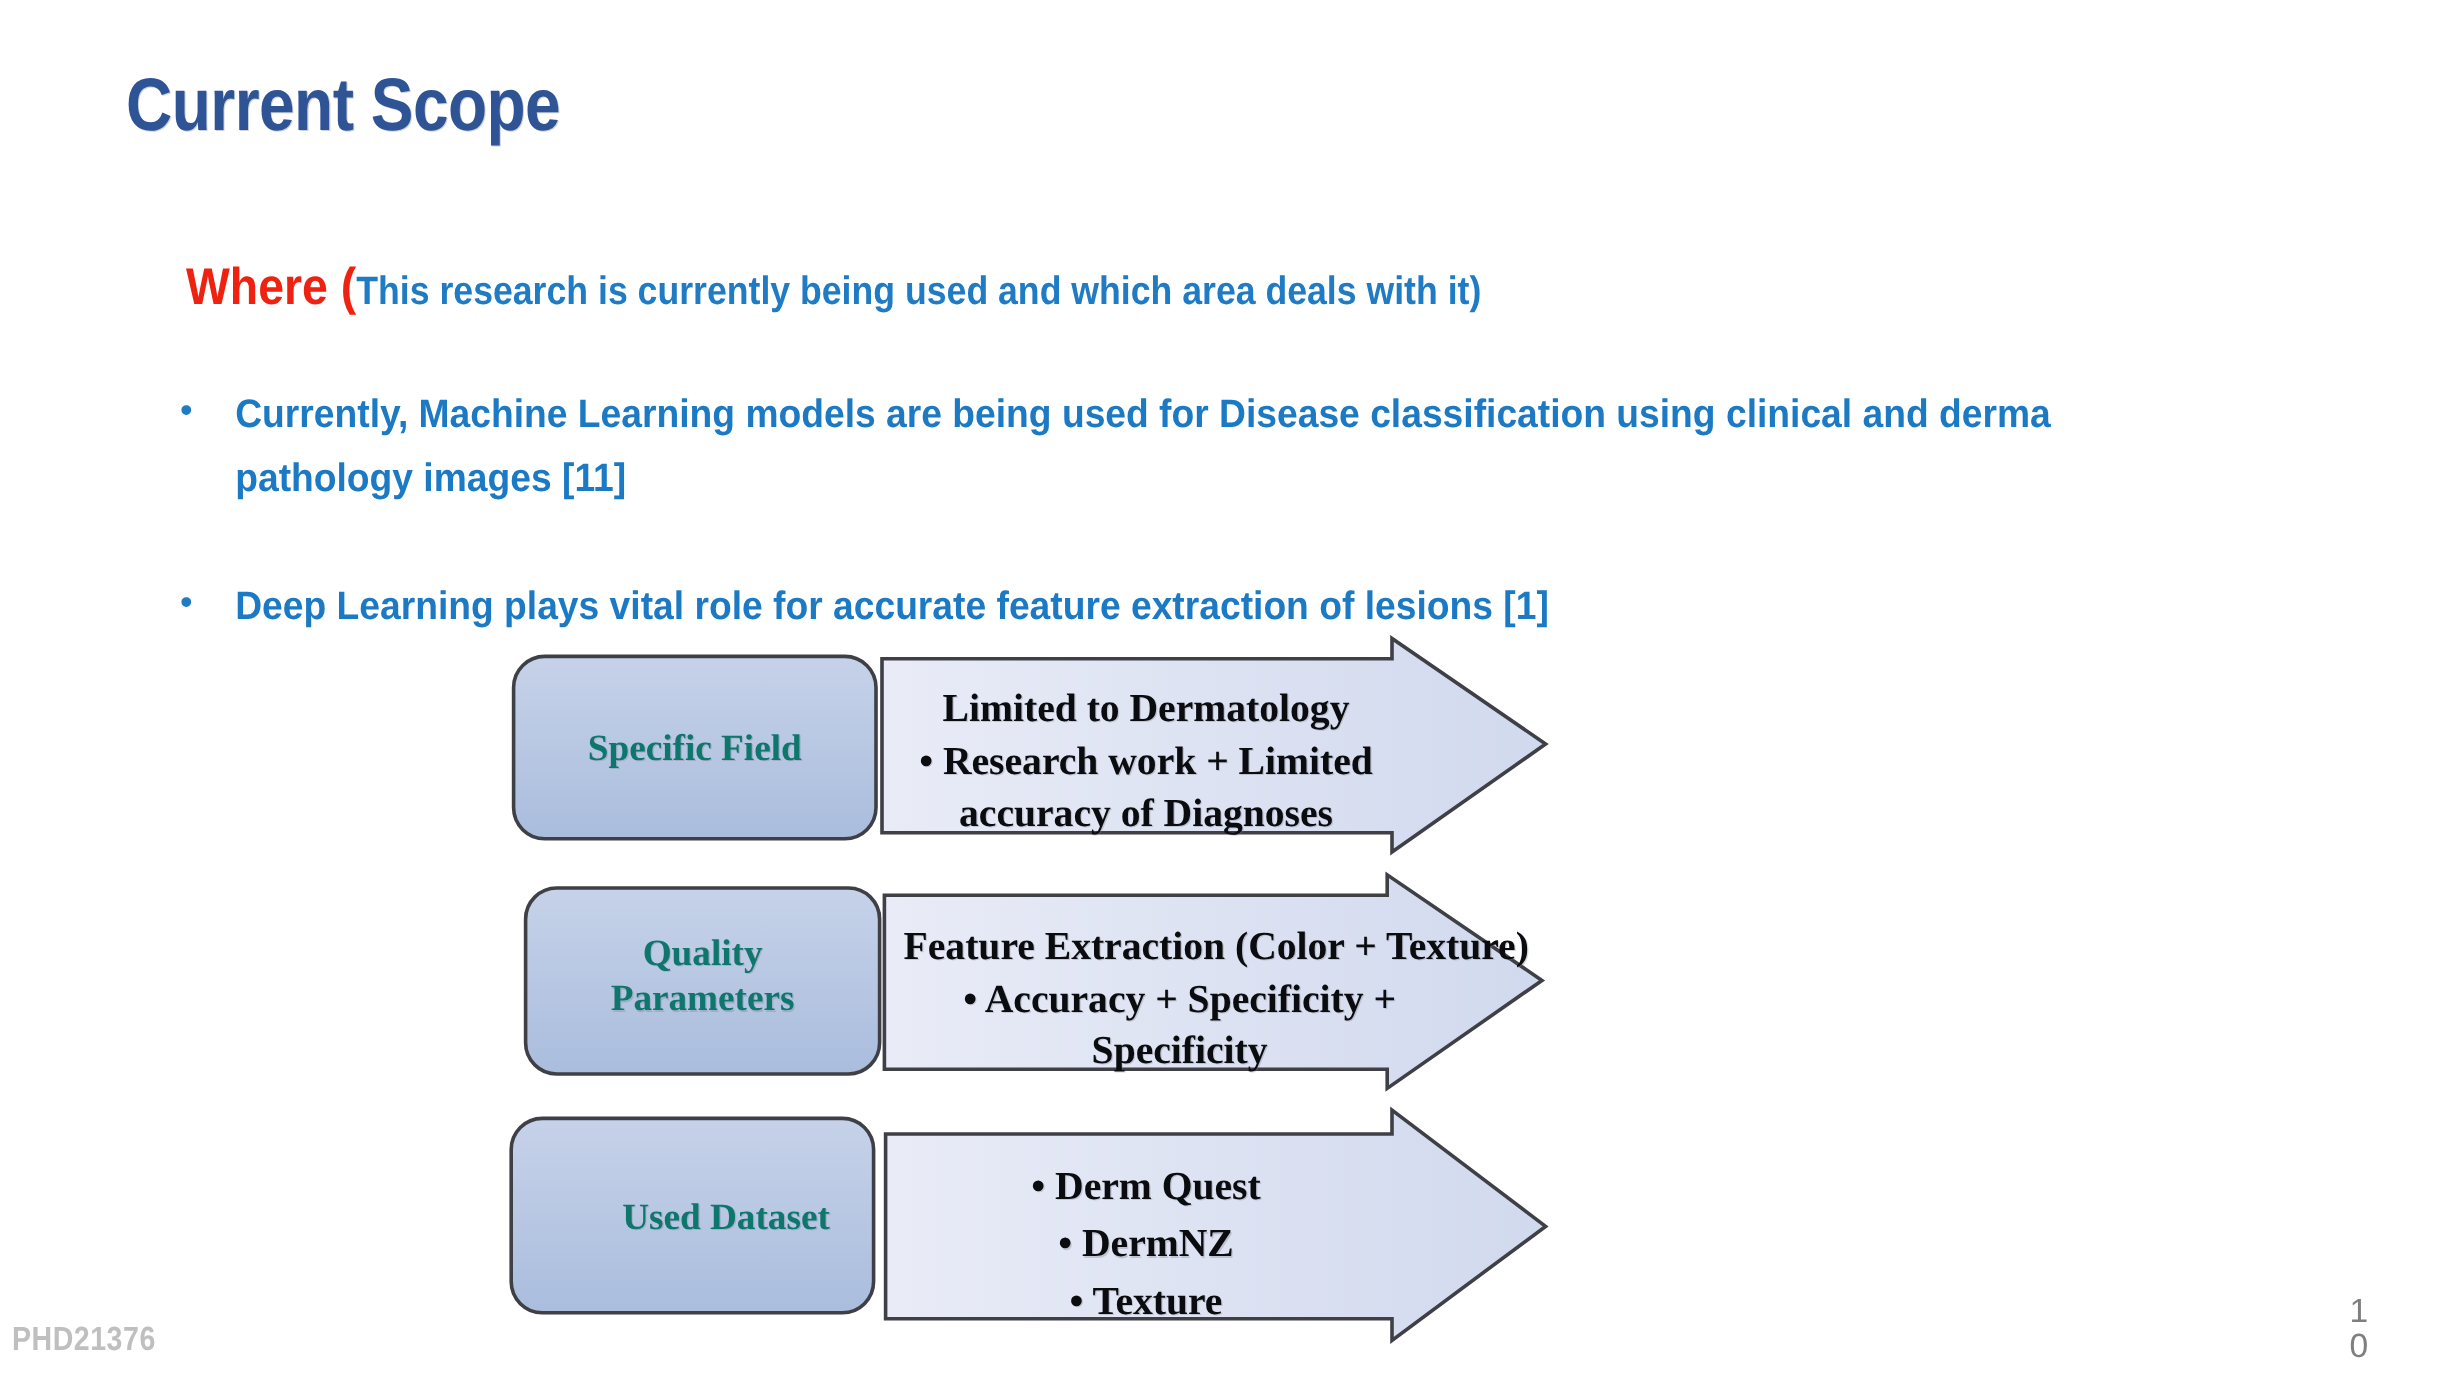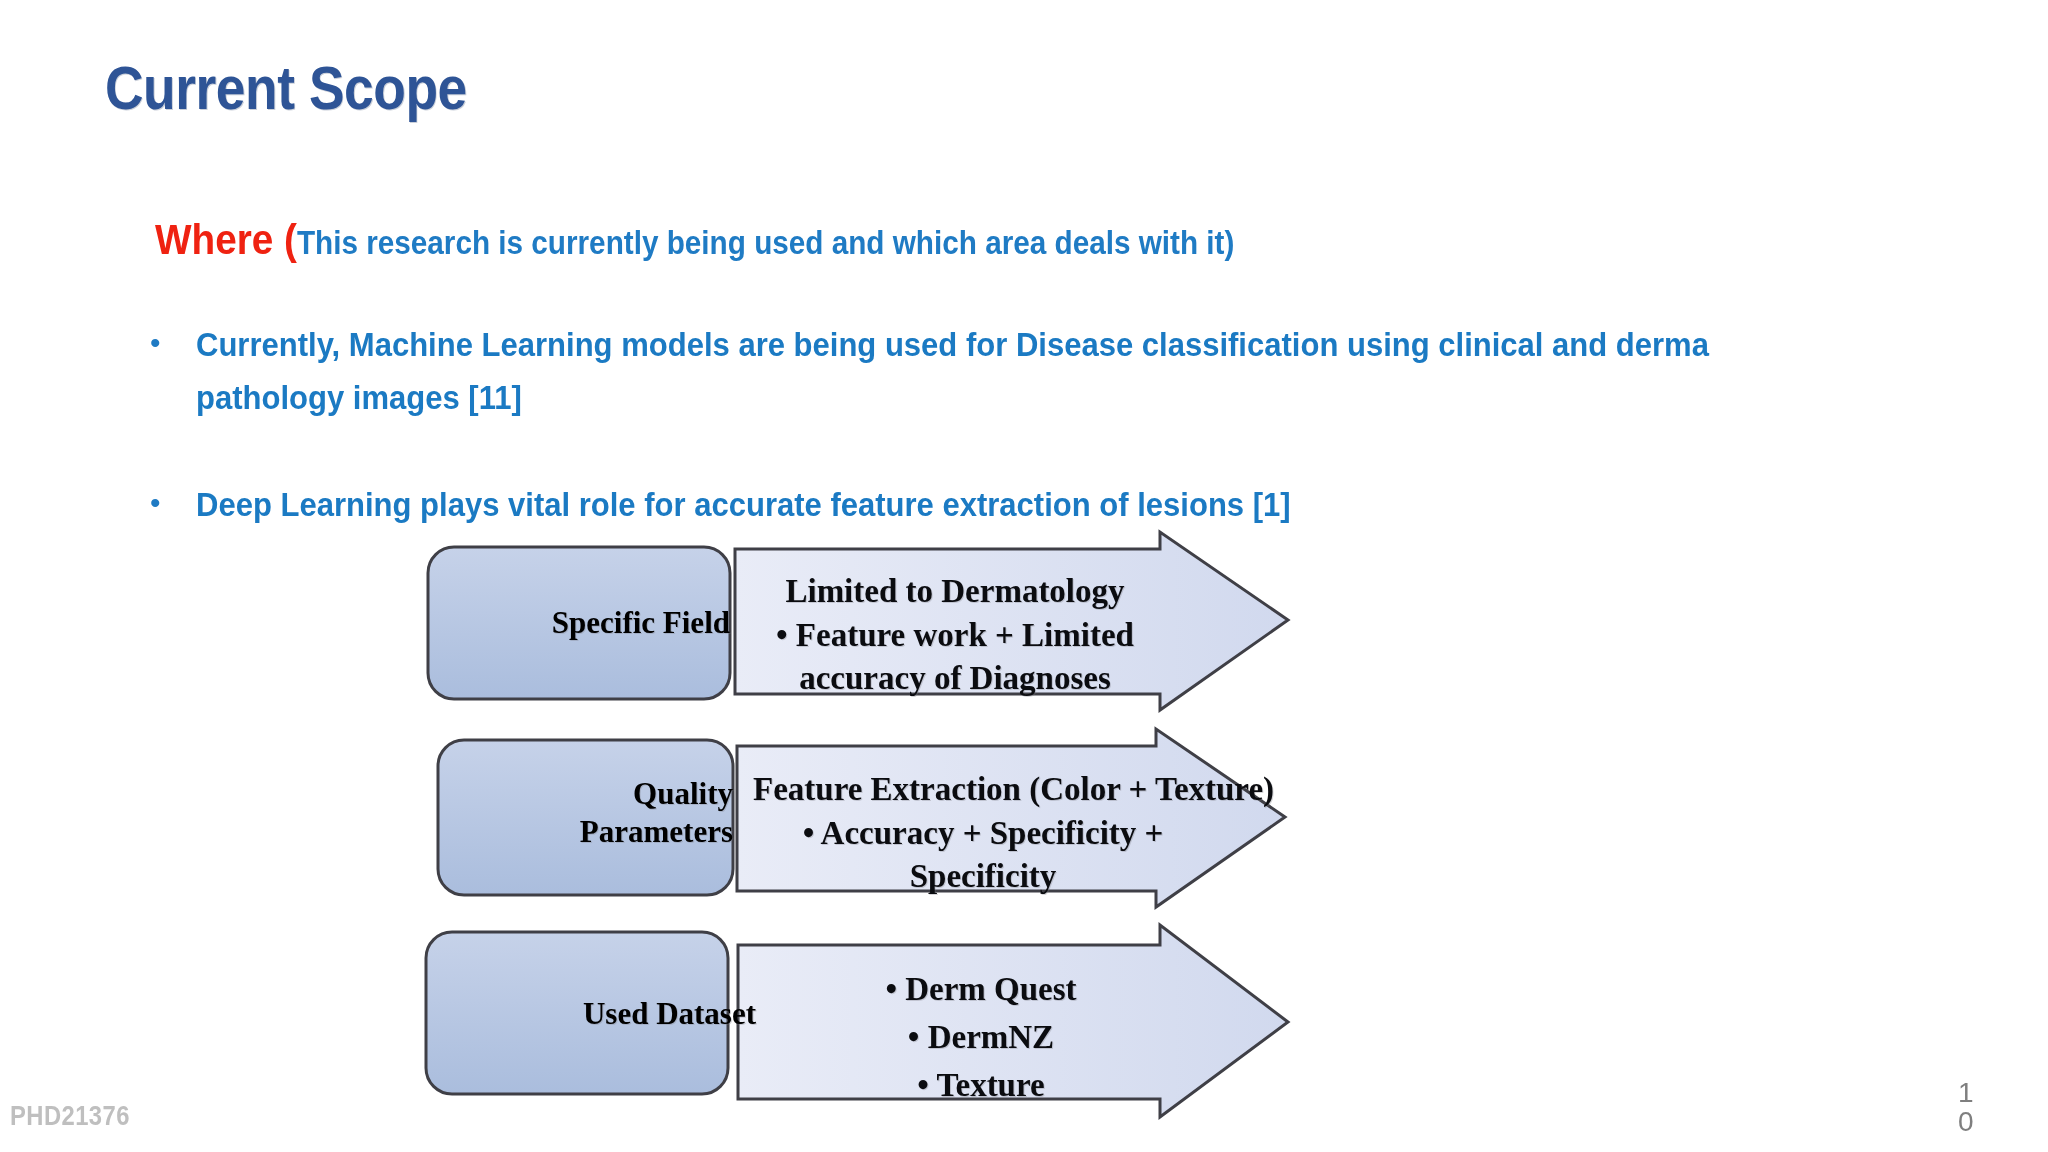--- a/index.html
+++ b/index.html
@@ -92,22 +92,22 @@
     height: 1152px;
     pointer-events: none;
   }
   #diagram svg { display: block; }
 
   .proc-label {
     position: absolute;
     font-family: "Liberation Serif", serif;
     font-weight: bold;
     font-size: 31px;
-    color: #000000;
-    text-align: right;
+    color: #0f766e;
+    text-align: center;
     line-height: 1.24;
     text-shadow: 1px 1px 0 rgba(120,120,130,0.30);
   }
   .arrow-text {
     position: absolute;
     font-family: "Liberation Serif", serif;
     font-weight: bold;
     font-size: 33px;
     color: #0b0c10;
     text-align: center;
@@ -186,31 +186,31 @@
 
   <div class="proc-label" style="left:438px; top:775px; width:295px;">
     <div>Quality</div>
     <div>Parameters</div>
   </div>
 
   <div class="proc-label" style="left:426px; top:995px; width:302px;padding-left:28px;">Used Dataset</div>
 
   <div class="arrow-text" style="left:740px; top:570px; width:430px;">
     <span class="ln">Limited to Dermatology</span>
-    <span class="ln">• Feature work  +  Limited</span>
+    <span class="ln">• Research work  +  Limited</span>
     <span class="ln">accuracy of  Diagnoses</span>
   </div>
 
   <div class="arrow-text" style="left:733px; top:768px; width:460px;margin-left:20px;">
     <span class="ln">Feature Extraction (Color + Texture)</span>
     <span class="ln">• Accuracy  + Specificity +</span>
     <span class="ln">Specificity</span>
   </div>
 
-  <div class="arrow-text" style="left:740px; top:966px; width:430px; line-height:1.45;padding-left:26px;">
+  <div class="arrow-text" style="left:740px; top:966px; width:430px; line-height:1.45;">
     <span class="ln">•    Derm Quest</span>
     <span class="ln">•    DermNZ</span>
     <span class="ln">•    Texture</span>
   </div>
 </div>
 
 <div id="watermark">PHD21376</div>
 <div id="page-number">10</div>
 
 </body></html>

